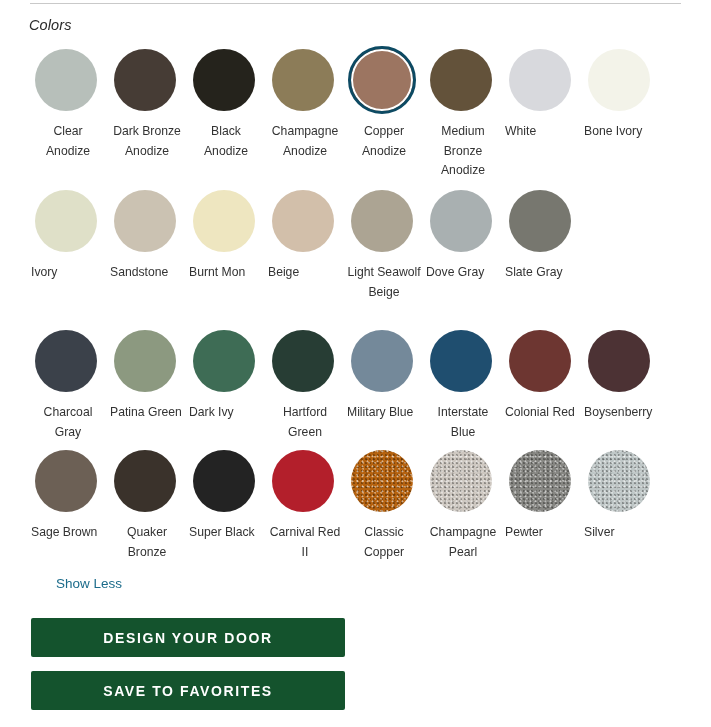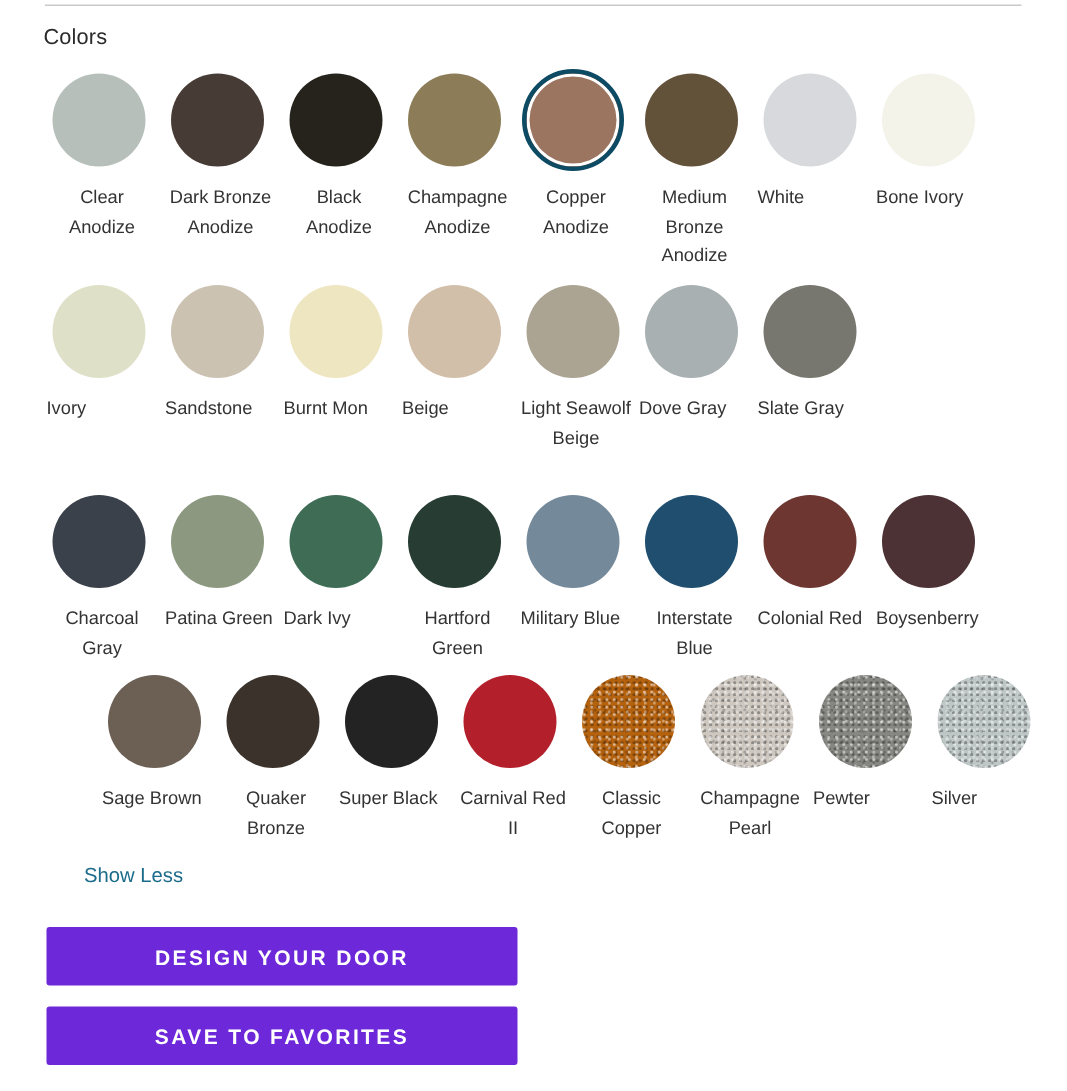--- a/index.html
+++ b/index.html
@@ -28,36 +28,37 @@
     height: 1px;
     background: #c9c9c9;
   }
   .section-title {
     position: absolute;
     left: 29px;
     top: 17px;
     font-size: 14.5px;
     color: #2b2b2b;
     letter-spacing: 0.1px;
+    font-style: italic;
   }
   .swatch-grid {
     position: absolute;
     left: 31px;
     top: 45px;
     width: 650px;
   }
   .swatch-row {
     display: flex;
     width: 640px;
     align-items: flex-start;
   }
   .swatch-row.r1 { height: 141px; }
   .swatch-row.r2 { height: 140px; }
   .swatch-row.r3 { height: 120px; }
-  .swatch-row.r4 { height: 115px; margin-left: 37px; }
+  .swatch-row.r4 { height: 115px; }
   .swatch-cell {
     width: 79px;
     display: flex;
     flex-direction: column;
     align-items: flex-start;
     cursor: pointer;
   }
   .swatch-dot-wrap {
     width: 70px;
     height: 70px;
@@ -101,21 +102,21 @@
     top: 618px;
     width: 650px;
   }
   .btn-row {
     display: flex;
     gap: 21px;
     margin-bottom: 14px;
   }
   .btn {
     height: 39px;
-    background: #6d28d9;
+    background: #14532d;
     color: #ffffff;
     border: none;
     border-radius: 2px;
     font-family: "Liberation Sans", sans-serif;
     font-size: 14px;
     font-weight: bold;
     letter-spacing: 1.6px;
     text-transform: uppercase;
     cursor: pointer;
     display: flex;

